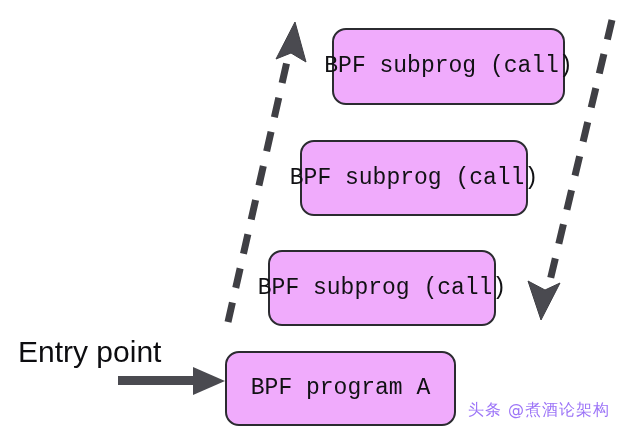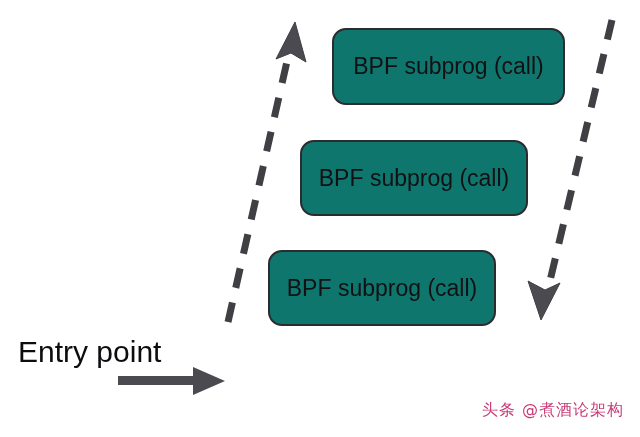--- a/index.html
+++ b/index.html
@@ -11,29 +11,29 @@
     position: relative;
     width: 640px;
     height: 437px;
     background: #ffffff;
     overflow: hidden;
     font-family: "Liberation Sans", sans-serif;
   }
   .node {
     position: absolute;
     box-sizing: border-box;
-    background: #0f766e;
+    background: #f0abfc;
     border: 2px solid #2b2b30;
     border-radius: 14px;
     display: flex;
     align-items: center;
     justify-content: center;
     color: #111114;
     font-size: 23px;
-    font-family: Liberation Sans, sans-serif;
+    font-family: Liberation Mono, monospace;
     white-space: nowrap;
     letter-spacing: 0px;
   }
   .node-label {
     display: block;
     line-height: 1;
   }
   #node-subprog-1 { left: 332px; top: 28px;  width: 233px; height: 77px; }
   #node-subprog-2 { left: 300px; top: 140px; width: 228px; height: 76px; }
   #node-subprog-3 { left: 268px; top: 250px; width: 228px; height: 76px; }
@@ -45,24 +45,24 @@
     top: 337px;
     font-size: 30px;
     color: #0d0d10;
     font-family: "Liberation Sans", sans-serif;
     white-space: nowrap;
     line-height: 1;
   }
 
   .watermark {
     position: absolute;
-    left: 482px;
+    left: 468px;
     top: 400px;
     font-size: 16px;
-    color: #be185d;
+    color: #8b5cf6;
     font-family: "DejaVu Sans", sans-serif;
     white-space: nowrap;
     opacity: 0.85;
     letter-spacing: 1px;
   }
 
   svg.overlay {
     position: absolute;
     left: 0;
     top: 0;
@@ -101,16 +101,19 @@
   </div>
 
   <div class="node" id="node-subprog-2">
     <span class="node-label">BPF subprog (call)</span>
   </div>
 
   <div class="node" id="node-subprog-3">
     <span class="node-label">BPF subprog (call)</span>
   </div>
 
+  <div class="node" id="node-program-a">
+    <span class="node-label">BPF program A</span>
+  </div>
 
   <div class="watermark">头条 @煮酒论架构</div>
 
 </div>
 
 </body></html>

